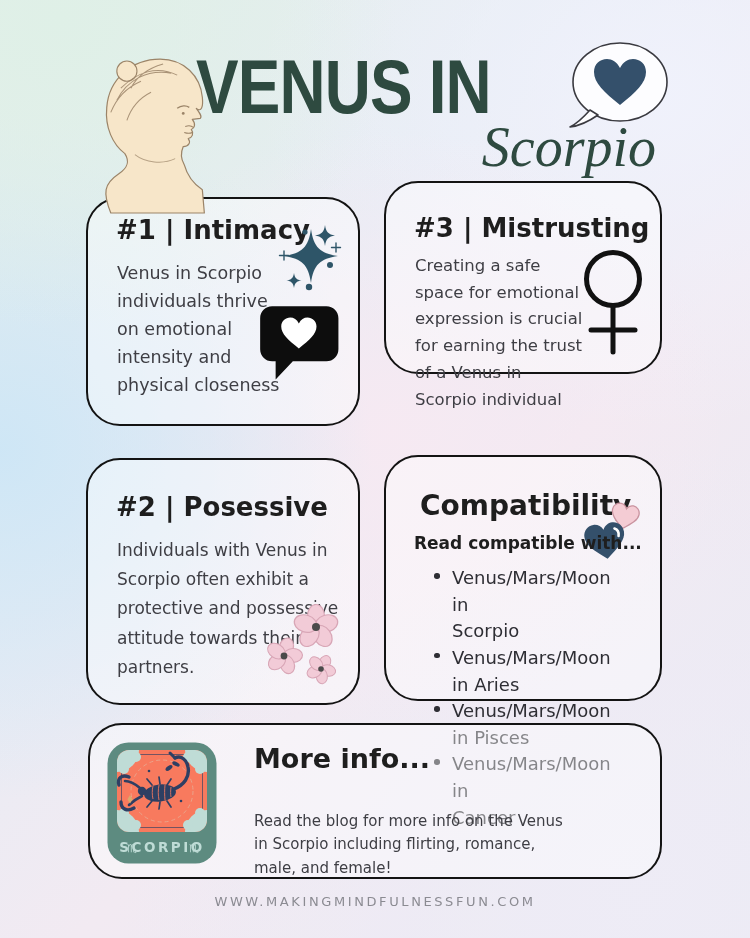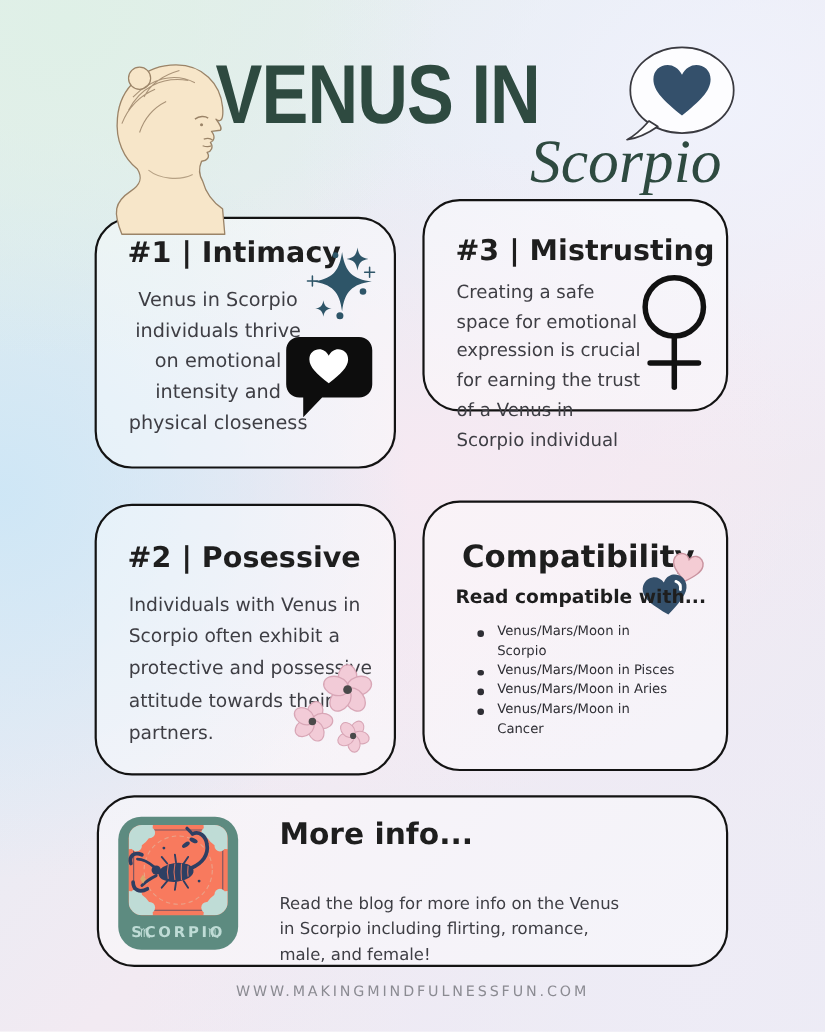--- a/index.html
+++ b/index.html
@@ -57,42 +57,42 @@
     font-family: "DejaVu Sans", sans-serif;
     font-weight: bold; color: #1e1e1e;
     font-size: 26px; letter-spacing: 0;
   }
   .card .body {
     font-size: 17px; line-height: 1.6; color: #3e3e44;
     white-space: pre-line;
   }
 
   .card-1 h2 { position: absolute; left: 28px; top: 16px; }
-  .card-1 .body { position: absolute; left: 29px; top: 60px; font-size: 17.5px; text-align: center; }
+  .card-1 .body { position: absolute; left: 29px; top: 60px; font-size: 17.5px; }
   .sparkles  { position: absolute; right: 14px; top: 20px;  width: 66px; height: 76px; }
   .chat-icon { position: absolute; right: 17px; top: 101px; width: 86px; height: 84px; }
 
   .card-2 h2 { position: absolute; left: 28px; top: 30px; }
   .card-2 .body { position: absolute; left: 29px; top: 70px; font-size: 16.5px; line-height: 1.62; }
   .venus-symbol { position: absolute; right: 16px; top: 66px; width: 62px; height: 106px; }
 
   .card-3 h2 { position: absolute; left: 28px; top: 32px; }
   .card-3 .body { position: absolute; left: 29px; top: 76px; line-height: 1.72; }
   .flowers { position: absolute; right: 14px; bottom: 14px; width: 80px; height: 86px; }
 
   .card-4 h2 { position: absolute; left: 34px; top: 32px; font-size: 28px; }
   .card-4 .sub {
     position: absolute; left: 28px; top: 76px;
     font-weight: bold; font-size: 17px; color: #1e1e1e;
   }
   .hearts { position: absolute; right: 14px; top: 40px; width: 68px; height: 62px; }
   .card-4 ul { position: absolute; left: 48px; top: 108px; list-style: none; }
   .card-4 li {
     position: relative; padding-left: 18px; max-width: 196px;
-    font-size: 12px; line-height: 1.48; color: #2e2e34;
+    font-size: 18px; line-height: 1.48; color: #2e2e34;
     white-space: pre-line; margin-bottom: 0;
   }
   .card-4 li::before {
     content: ""; position: absolute; left: 0; top: 8px;
     width: 5.5px; height: 5.5px; border-radius: 50%; background: #2e2e34;
   }
 
   .card-5 { display: flex; align-items: center; }
   .badge { position: absolute; left: 16px; top: 16px; width: 112px; height: 124px; }
   .card-5 .text-block { position: absolute; left: 164px; top: 18px; }
@@ -226,22 +226,22 @@
       </g>
       <g transform="translate(26,36) rotate(-8)">
         <path d="M0 26 C-12.5 16 -20 9.5 -20 1.5 C-20 -5 -15 -9.5 -9.5 -9.5 C-5.4 -9.5 -1.9 -7.2 0 -3.4 C1.9 -7.2 5.4 -9.5 9.5 -9.5 C15 -9.5 20 -5 20 1.5 C20 9.5 12.5 16 0 26 Z" fill="#34506b"></path>
         <path d="M11 -3 C14 -1.5 15 1.5 14 5" fill="none" stroke="#ffffff" stroke-width="2.6" stroke-linecap="round"></path>
       </g>
     </svg>
     <div class="sub">Read compatible with...</div>
     <ul>
       <li>Venus/Mars/Moon in
 Scorpio</li>
+      <li>Venus/Mars/Moon in Aries</li>
       <li>Venus/Mars/Moon in Pisces</li>
-      <li>Venus/Mars/Moon in Aries</li>
       <li>Venus/Mars/Moon in
 Cancer</li>
     </ul>
   </section>
 
   <section class="card card-5">
     <svg class="badge" viewBox="0 0 112 124" aria-hidden="true">
       <defs>
         <clipPath id="coralClip">
             <rect x="11" y="9" width="90" height="82" rx="12"></rect>

